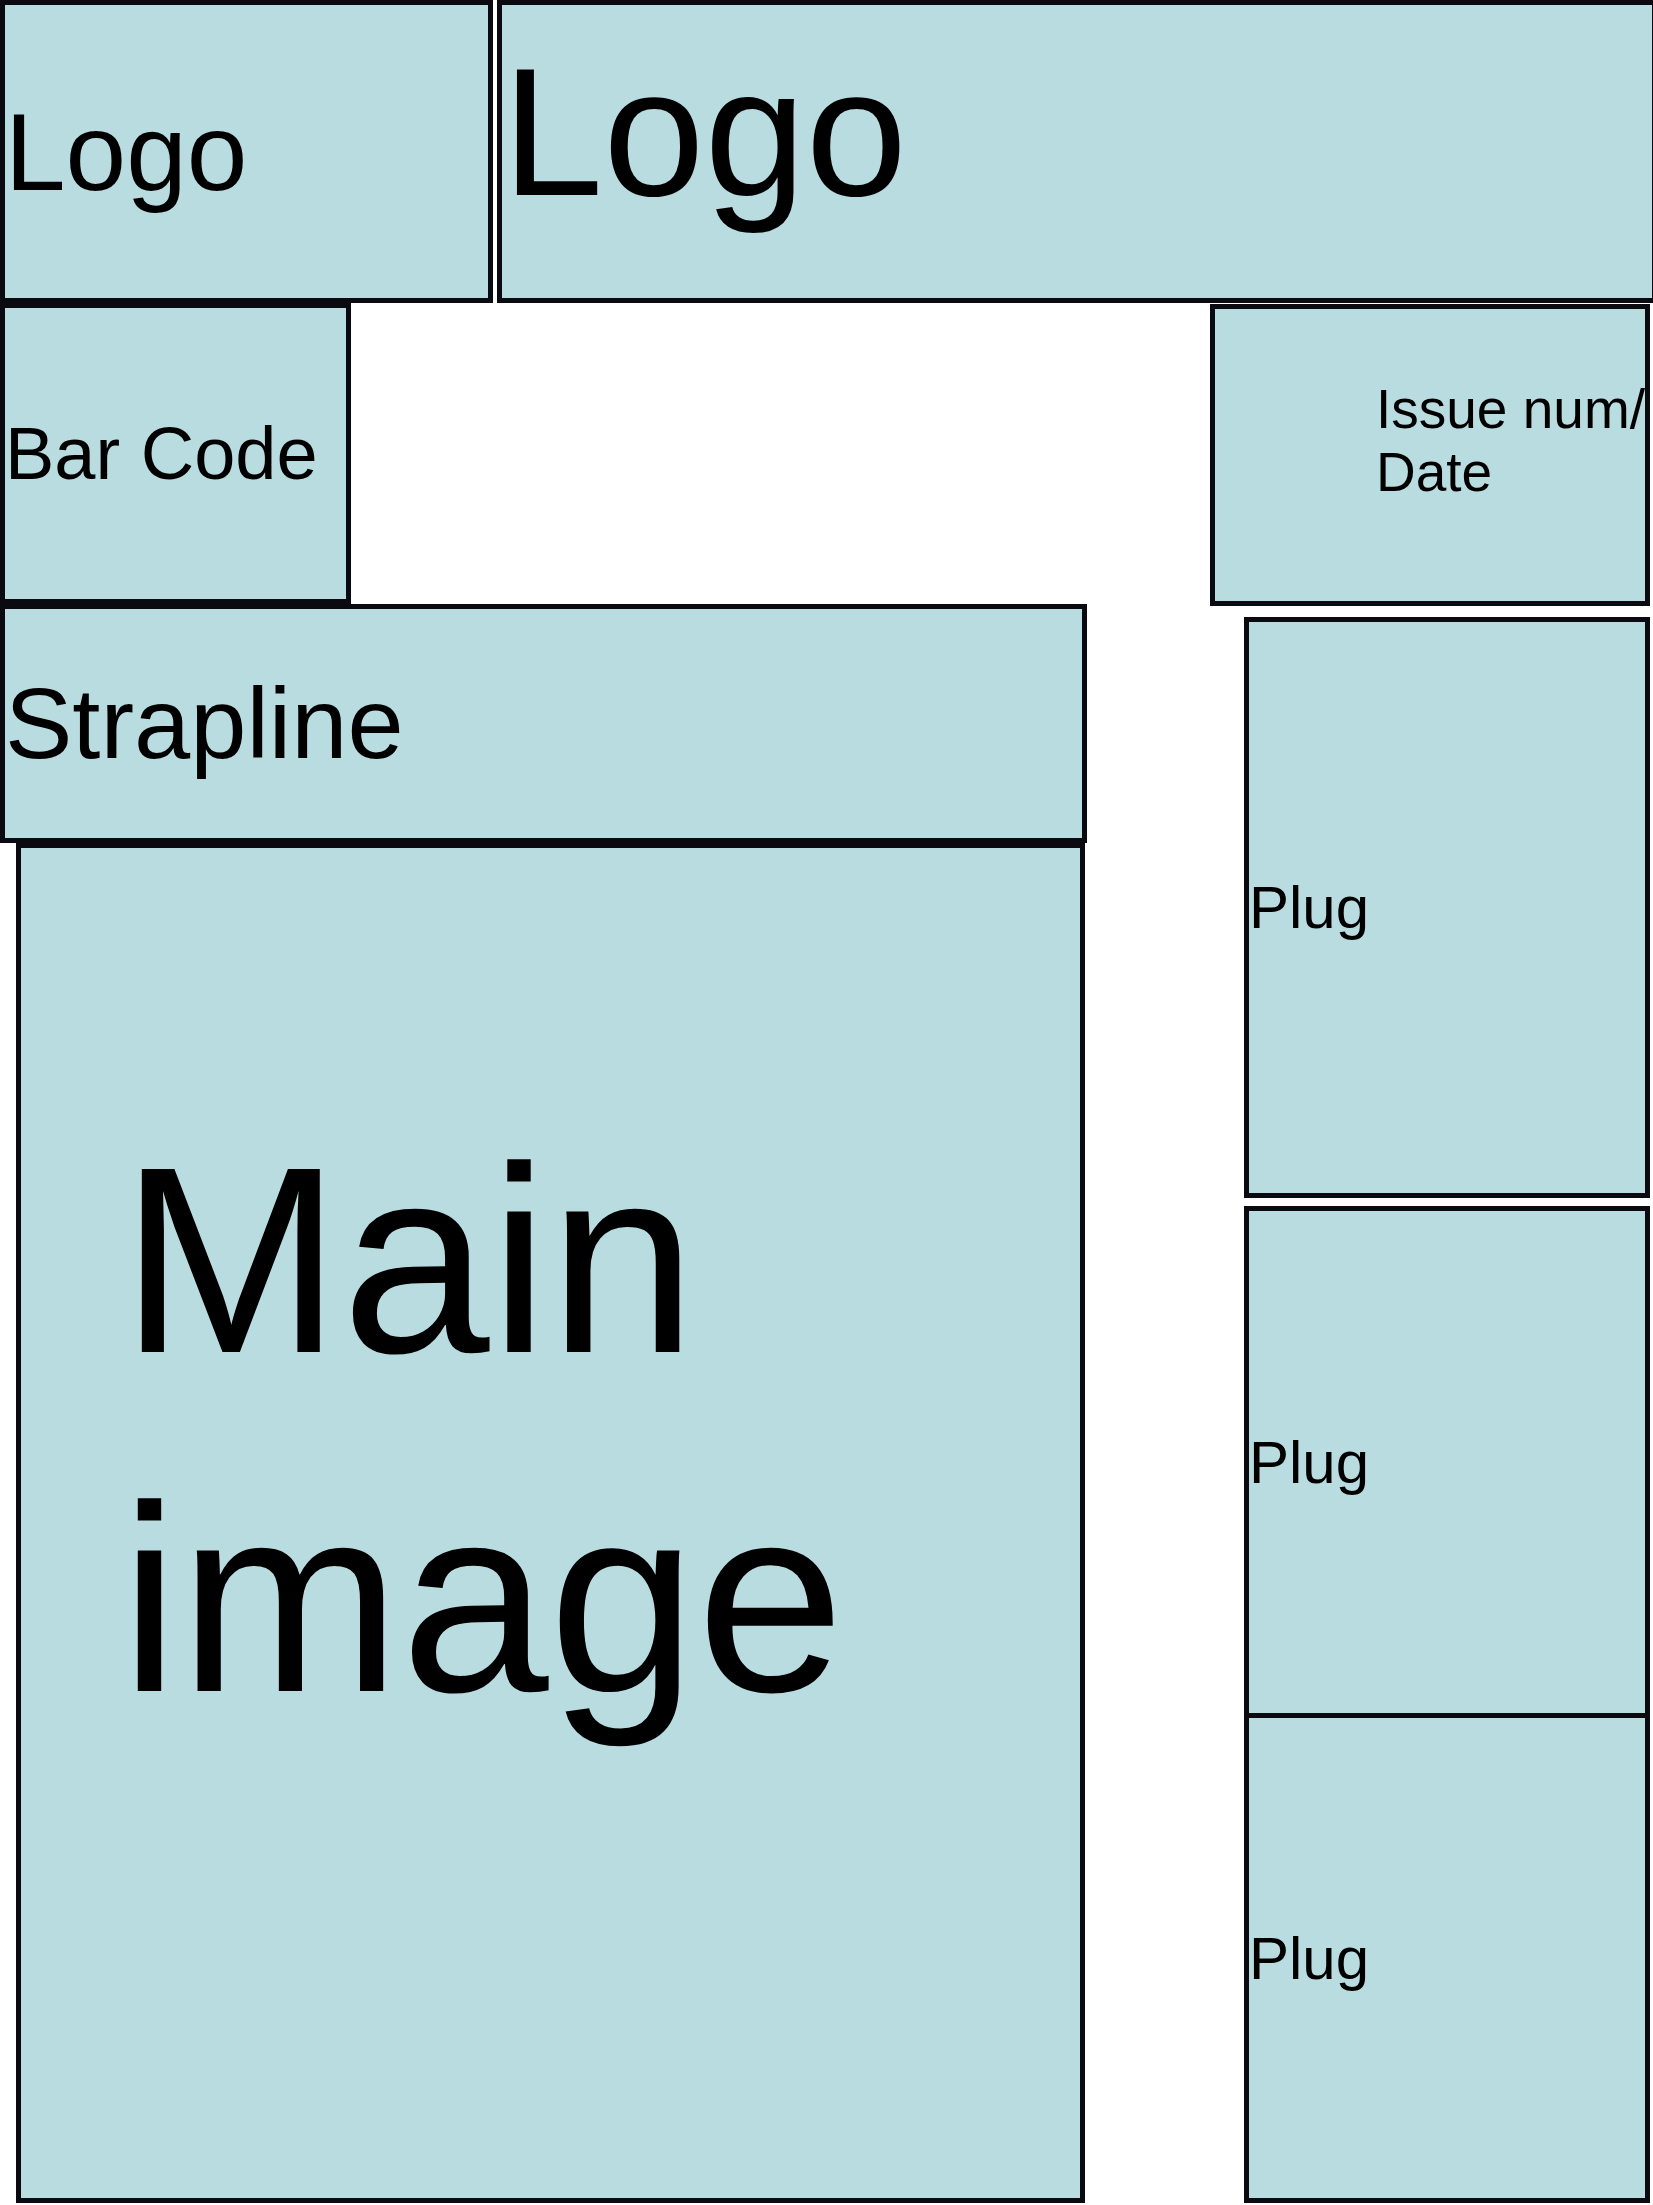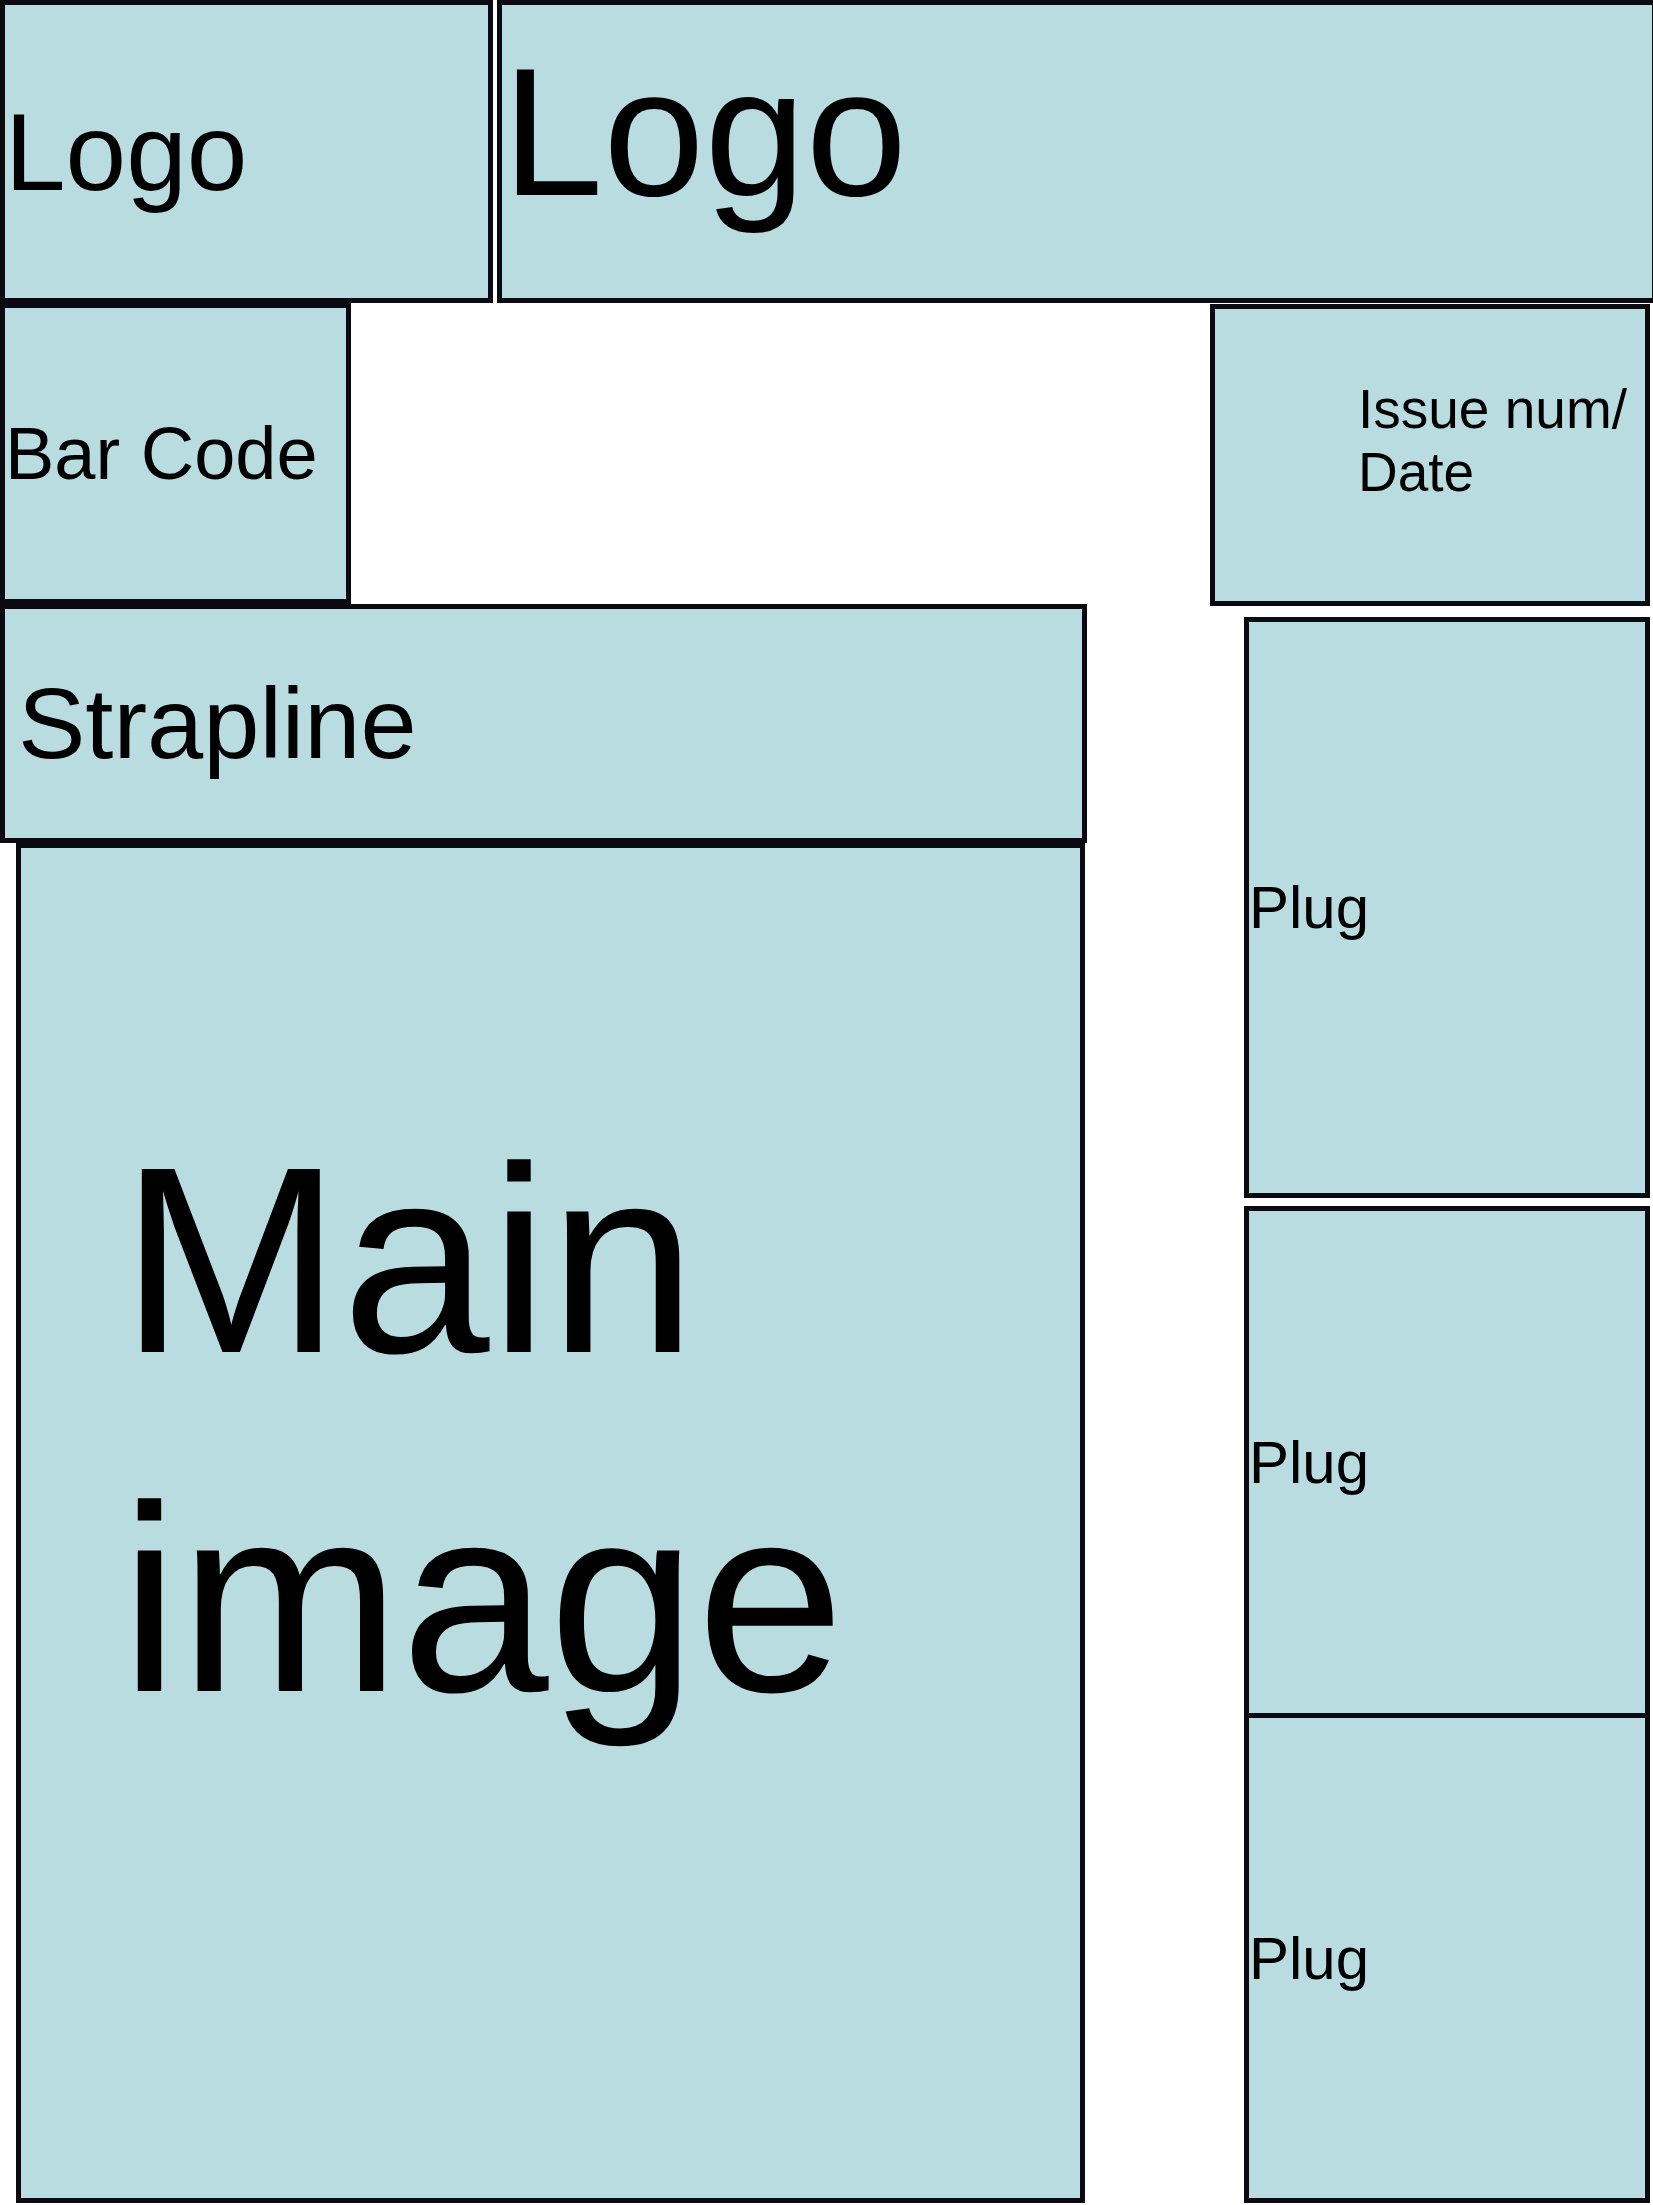--- a/index.html
+++ b/index.html
@@ -41,28 +41,28 @@
   .title-box{left:497px;top:0;width:1160px;height:303px;padding-bottom:40px;}
   .title-box .label{font-size:182px;}
 
   
   .barcode-box{left:0;top:303px;width:351px;height:301px;}
   .barcode-box .label{font-size:74px;}
   .masthead-box{left:346px;top:303px;width:764px;height:301px;padding-right:121px;padding-bottom:48px;}
   .masthead-box .label{font-size:99px;}
   .issue-box{
     left:1210px;top:304px;width:440px;height:302px;
-    align-items:flex-start;justify-content:center;
+    align-items:flex-start;justify-content:flex-end;
     padding-top:69px;padding-left:125px;
   }
   .issue-box .label{font-size:55px;line-height:1.15;white-space:pre-line;}
 
   
   .strapline-box{left:0;top:604px;width:1087px;height:239px;}
-  .strapline-box .label{font-size:101px;margin-left:13px;}
+  .strapline-box .label{font-size:101px;}
 
   
   .main-image-box{
     left:16px;top:843px;width:1069px;height:1360px;
     align-items:flex-start;justify-content:flex-start;
     padding-top:242px;padding-left:99px;
   }
   .main-image-box .label{
     font-size:266px;
     line-height:339px;

